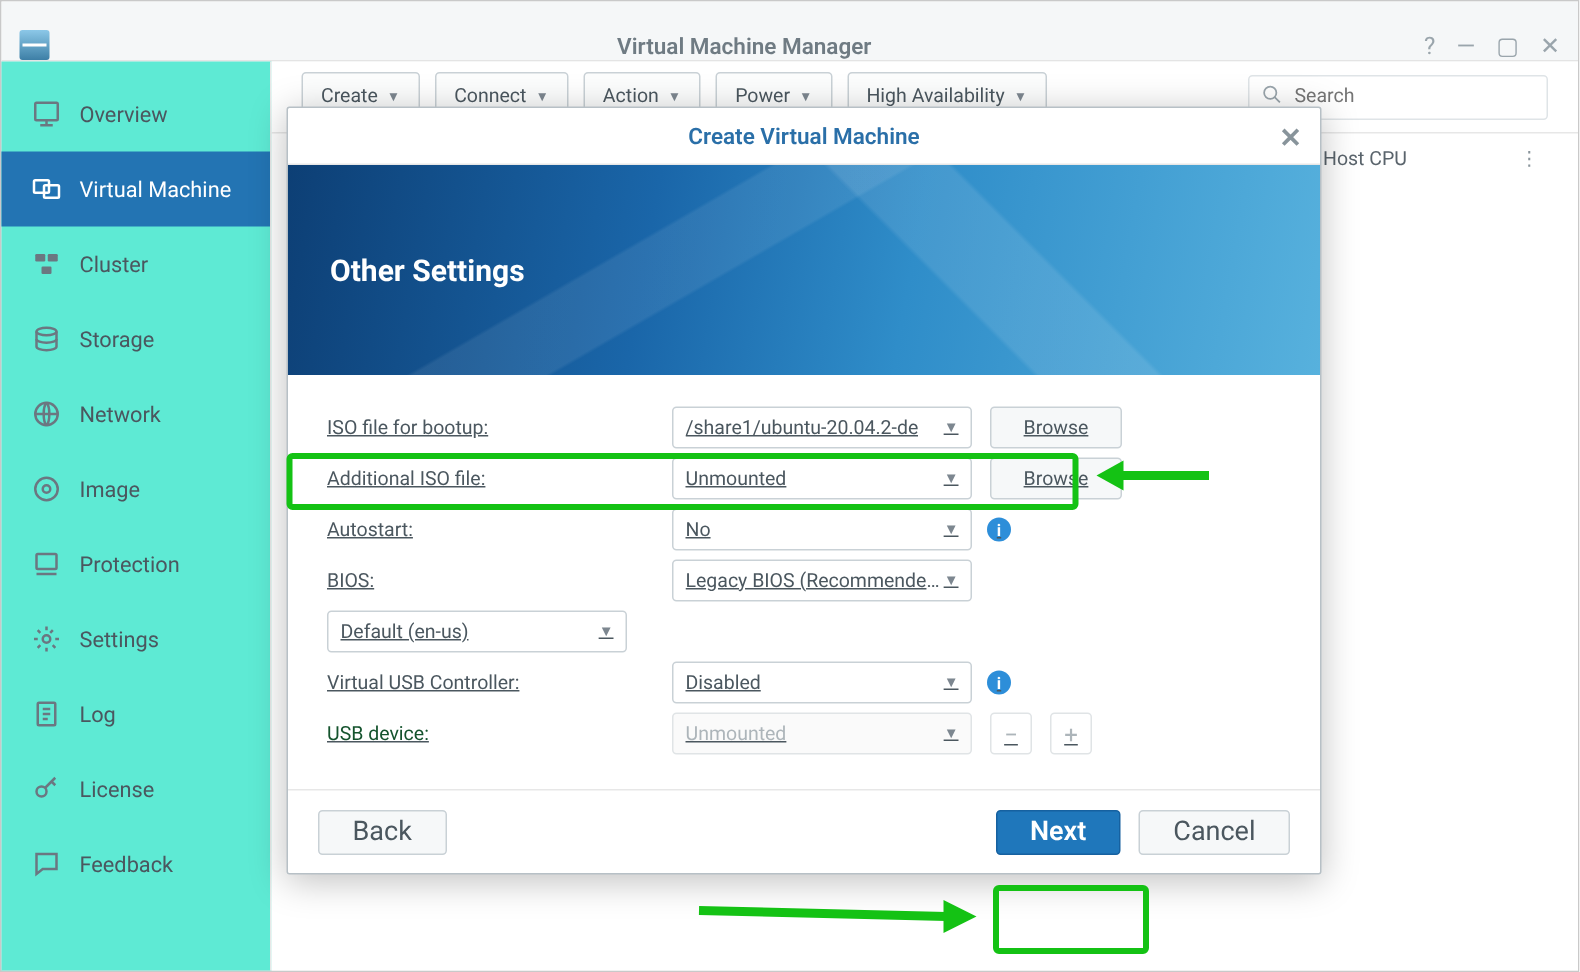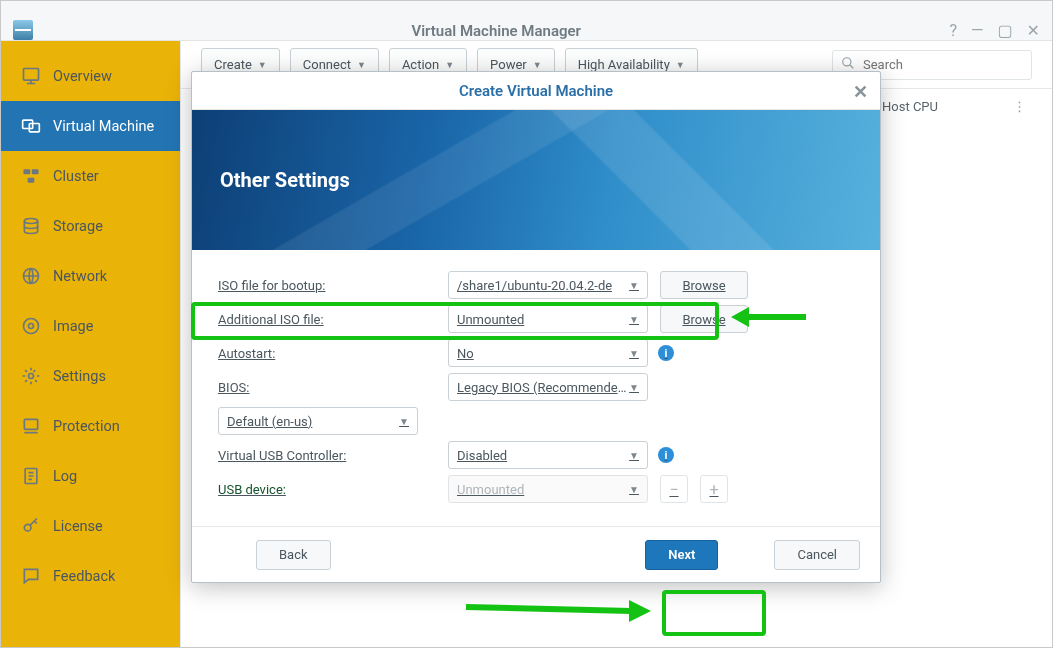--- a/index.html
+++ b/index.html
@@ -7,21 +7,21 @@
   .stage { width:1053px; height:648px; position:relative; background:#f9f9f9; border:1px solid #c9c9c9;}
   
   .titlebar { height:40px; background:#f5f7f8; display:flex; align-items:flex-end; padding:0 12px; border-bottom:1px solid #e4e4e4;}
   .titlebar .app-icon { width:20px; height:20px; background:linear-gradient(#8cc8e8,#3d7fa6); border-radius:2px; margin-right:10px; position:relative;}
   .titlebar .app-icon::after{content:"";position:absolute;left:2px;right:2px;top:9px;height:2px;background:#fff;}
   .title-text { flex:1; text-align:center; color:#6f7b83; font-weight:600; font-size:15px;}
   .winctl { display:flex; gap:14px; color:#9aa5ac; font-size:16px;}
   .winctl span{cursor:pointer;}
   
   .body { position:absolute; top:40px; left:0; right:0; bottom:0; display:flex;}
-  .sidebar { width:180px; background:#eab308; border-right:1px solid #e7e7e7; padding-top:10px;}
+  .sidebar { width:180px; background:#5eead4; border-right:1px solid #e7e7e7; padding-top:10px;}
   .side-item { height:50px; display:flex; align-items:center; gap:12px; padding:0 20px; color:#4b575f; font-size:14.5px; cursor:pointer;}
   .side-item .icon { width:20px; height:20px; display:flex; align-items:center; justify-content:center; color:#6b7781;}
   .side-item.active { background:#2374b3; color:#fff;}
   .side-item.active .icon { color:#fff;}
   .content { flex:1; position:relative; background:#fff;}
   .toolbar { height:48px; display:flex; align-items:center; gap:10px; padding:0 20px; border-bottom:1px solid #e7e7e7;}
   .tbtn { height:30px; padding:16px 12px; border:1px solid #c9d1d6; background:#fcfdfd; border-radius:3px; display:flex; align-items:center; gap:6px; color:#4b575f; font-size:13px; cursor:pointer;}
   .tbtn .caret { font-size:9px; color:#7d8790;}
   .search { margin-left:auto; width:200px; height:30px; border:1px solid #dfe4e7; border-radius:3px; display:flex; align-items:center; padding:0 8px; color:#9aa5ac; gap:6px;}
   .search input { border:none; outline:none; flex:1; font-size:13px; color:#444; background:transparent;}
@@ -40,21 +40,21 @@
   .row { display:flex; align-items:center; height:34px; font-size:13px; color:#4b575f;text-decoration:underline;}
   .row label { width:230px;}
   .row .select { width:200px; height:28px; border:1px solid #c9d1d6; border-radius:3px; background:#fff; display:flex; align-items:center; padding:0 8px; color:#4b575f; justify-content:space-between;}
   .row .select .caret{font-size:10px;color:#7d8790;}
   .row .select.disabled{color:#adb5ba;border-color:#e0e4e6;background:#fafafa;}
   .row .btn { width:88px; height:28px; border:1px solid #c9d1d6; border-radius:3px; background:#f6f8f9; margin-left:12px; color:#4b575f; font-size:13px; display:flex;align-items:center;justify-content:center;cursor:pointer;}
   .row .info { margin-left:10px; width:16px;height:16px;border-radius:50%;background:#2d8ed9;color:#fff;font-size:11px;font-weight:bold;display:flex;align-items:center;justify-content:center;cursor:pointer;}
   .row .sq { width:28px;height:28px;border:1px solid #e0e4e6;border-radius:3px;display:flex;align-items:center;justify-content:center;margin-left:12px;color:#adb5ba;font-size:16px;cursor:pointer;}
   .row.disabled label{color:#14532d;}
   .modal-footer { height:56px; border-top:1px solid #e7e7e7; display:flex; align-items:center; padding:0 20px; gap:12px;}
-  .fbtn { height:30px; padding:0 22px; border:1px solid #c9d1d6; background:#f6f8f9; border-radius:3px; color:#4b575f; font-size:13px; display:flex;align-items:center;justify-content:center;cursor:pointer;margin-left:44px;}
+  .fbtn { height:30px; padding:0 22px; border:1px solid #c9d1d6; background:#f6f8f9; border-radius:3px; color:#4b575f; font-size:18px; display:flex;align-items:center;justify-content:center;cursor:pointer;}
   .fbtn.primary { background:#1f77bb; border-color:#1661a0; color:#fff; font-weight:600;}
   .footer-spacer{flex:1;}
   
   .hl { position:absolute; border:4px solid #14c214; border-radius:4px; pointer-events:none;}
   .arrow { position:absolute; pointer-events:none;}
   svg.icon20{width:20px;height:20px;}
 </style>
 </head>
 <body>
 
@@ -124,34 +124,34 @@
             <svg class="icon20" viewBox="0 0 24 24" fill="none" stroke="currentColor" stroke-width="2">
               <circle cx="12" cy="12" r="9"></circle>
               <circle cx="12" cy="12" r="3"></circle>
             </svg>
           </span>
         <span>Image</span>
       </div>
       <div class="side-item">
         <span class="icon">
             <svg class="icon20" viewBox="0 0 24 24" fill="none" stroke="currentColor" stroke-width="2">
+              <rect x="4" y="4" width="16" height="12" rx="1"></rect>
+              <path d="M4 20h16"></path>
+            </svg>
+          </span>
+        <span>Protection</span>
+      </div>
+      <div class="side-item">
+        <span class="icon">
+            <svg class="icon20" viewBox="0 0 24 24" fill="none" stroke="currentColor" stroke-width="2">
               <circle cx="12" cy="12" r="3"></circle>
               <path d="M12 2v3m0 14v3m10-10h-3M5 12H2m15.07-7.07l-2.12 2.12M7.05 16.95l-2.12 2.12m0-14.14l2.12 2.12m9.9 9.9l2.12 2.12"></path>
             </svg>
           </span>
         <span>Settings</span>
-      </div>
-      <div class="side-item">
-        <span class="icon">
-            <svg class="icon20" viewBox="0 0 24 24" fill="none" stroke="currentColor" stroke-width="2">
-              <rect x="4" y="4" width="16" height="12" rx="1"></rect>
-              <path d="M4 20h16"></path>
-            </svg>
-          </span>
-        <span>Protection</span>
       </div>
       <div class="side-item">
         <span class="icon">
             <svg class="icon20" viewBox="0 0 24 24" fill="none" stroke="currentColor" stroke-width="2">
               <rect x="5" y="3" width="14" height="18" rx="1"></rect>
               <path d="M9 8h6M9 12h6M9 16h4"></path>
             </svg>
           </span>
         <span>Log</span>
       </div>

